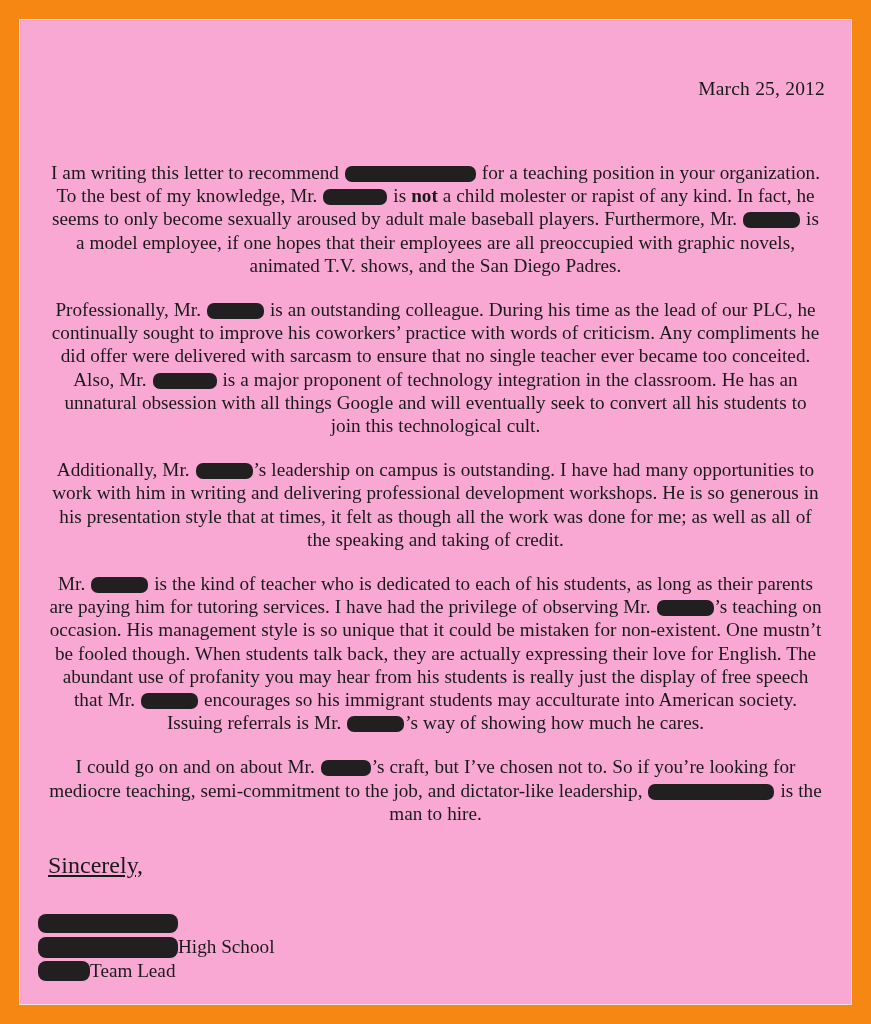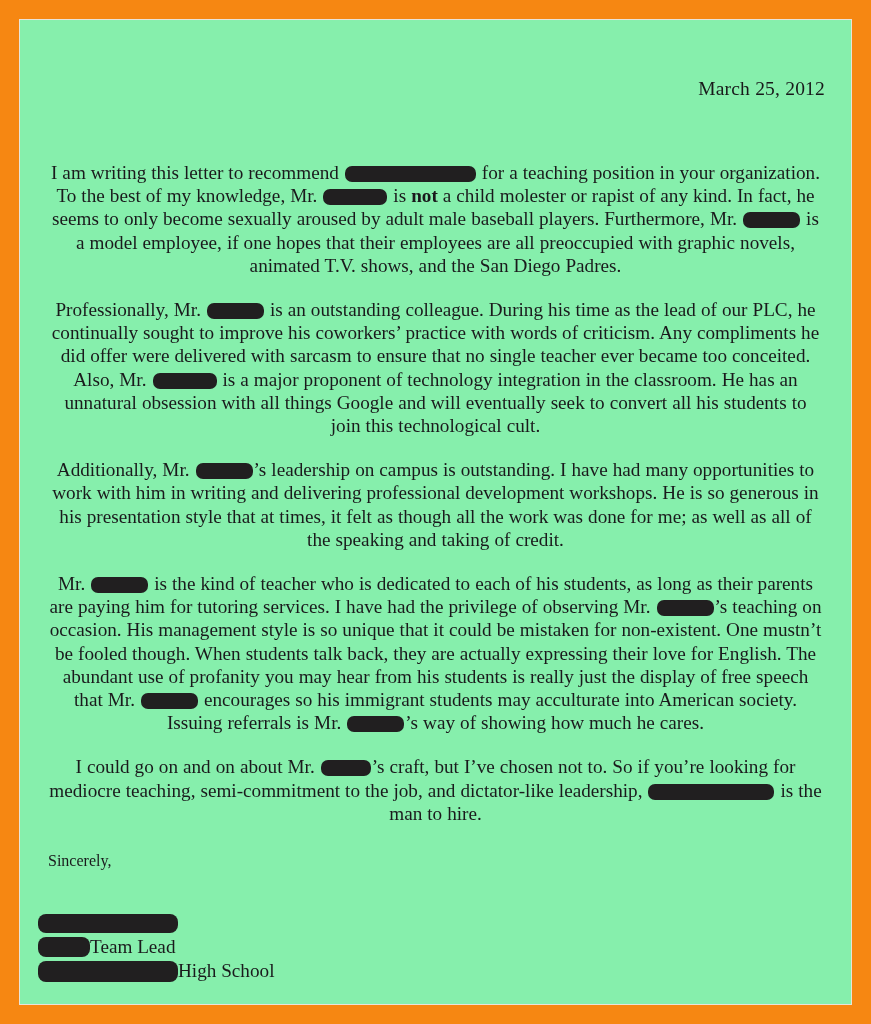--- a/index.html
+++ b/index.html
@@ -18,21 +18,21 @@
     background: #f68712;
     overflow: hidden;
     box-sizing: border-box;
   }
   #paper {
     position: absolute;
     left: 19px;
     top: 19px;
     right: 19px;
     bottom: 19px;
-    background: #86efac;
+    background: #f9a8d4;
     box-sizing: border-box;
     border: 1px solid #e9e3d8;
     padding-left: 48px;
   }
   #sheet {
     position: absolute;
     left: 0; top: 0; right: 0; bottom: 0;
     padding: 0;
   }
   .date-line {
@@ -81,22 +81,23 @@
   .r-xs  { width: 50px; }
   .r-s   { width: 57px; }
   .r-m   { width: 64px; }
   .r-xl  { width: 131px; }
   .r-xxl { width: 126px; }
 
   .sincerely {
     position: absolute;
     left: 28px;
     top: 832px;
-    font-size: 16px;
+    font-size: 24px;
     color: #1a1a1c;
+    text-decoration: underline;
   }
 
   .signature-block {
     position: absolute;
     left: 18px;
     top: 890px;
     width: 500px;
   }
   .sig-row {
     display: block;
@@ -137,22 +138,22 @@
           <p class="para">I could go on and on about Mr. <span class="redact r-xs"></span>’s craft, but I’ve chosen not to. So if you’re looking for mediocre teaching, semi-commitment to the job, and dictator-like leadership, <span class="redact r-xxl"></span> is the man to hire.</p>
         </div>
 
       <div class="sincerely">Sincerely,</div>
 
       <div class="signature-block">
         <div class="sig-row">
           <span class="sig-bar sig-bar-name"></span>
         </div>
         <div class="sig-row">
-          <span class="sig-bar sig-bar-title"></span><span class="sig-text">Team Lead</span>
+          <span class="sig-bar sig-bar-school"></span><span class="sig-text">High School</span>
         </div>
         <div class="sig-row">
-          <span class="sig-bar sig-bar-school"></span><span class="sig-text">High School</span>
+          <span class="sig-bar sig-bar-title"></span><span class="sig-text">Team Lead</span>
         </div>
       </div>
 
     </div>
   </div>
 </div>
 
 </body></html>

